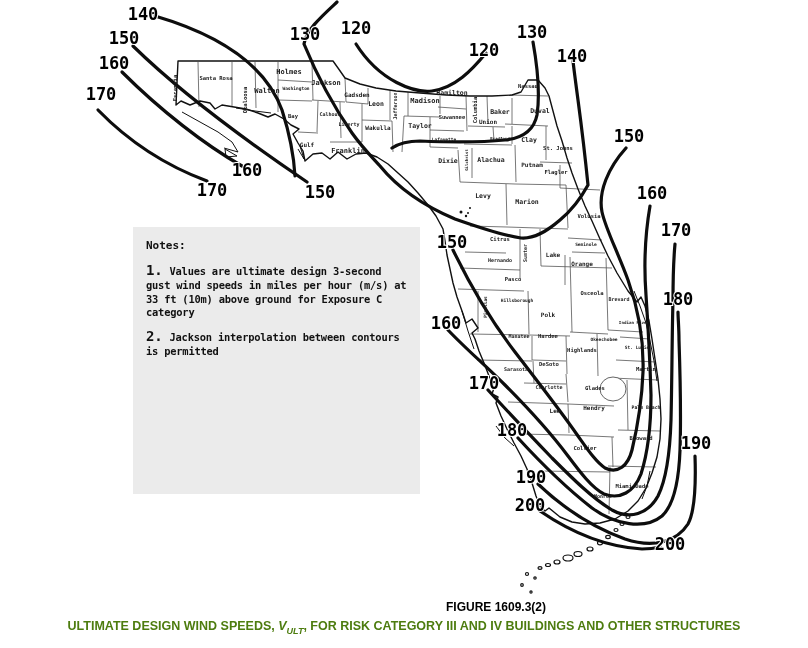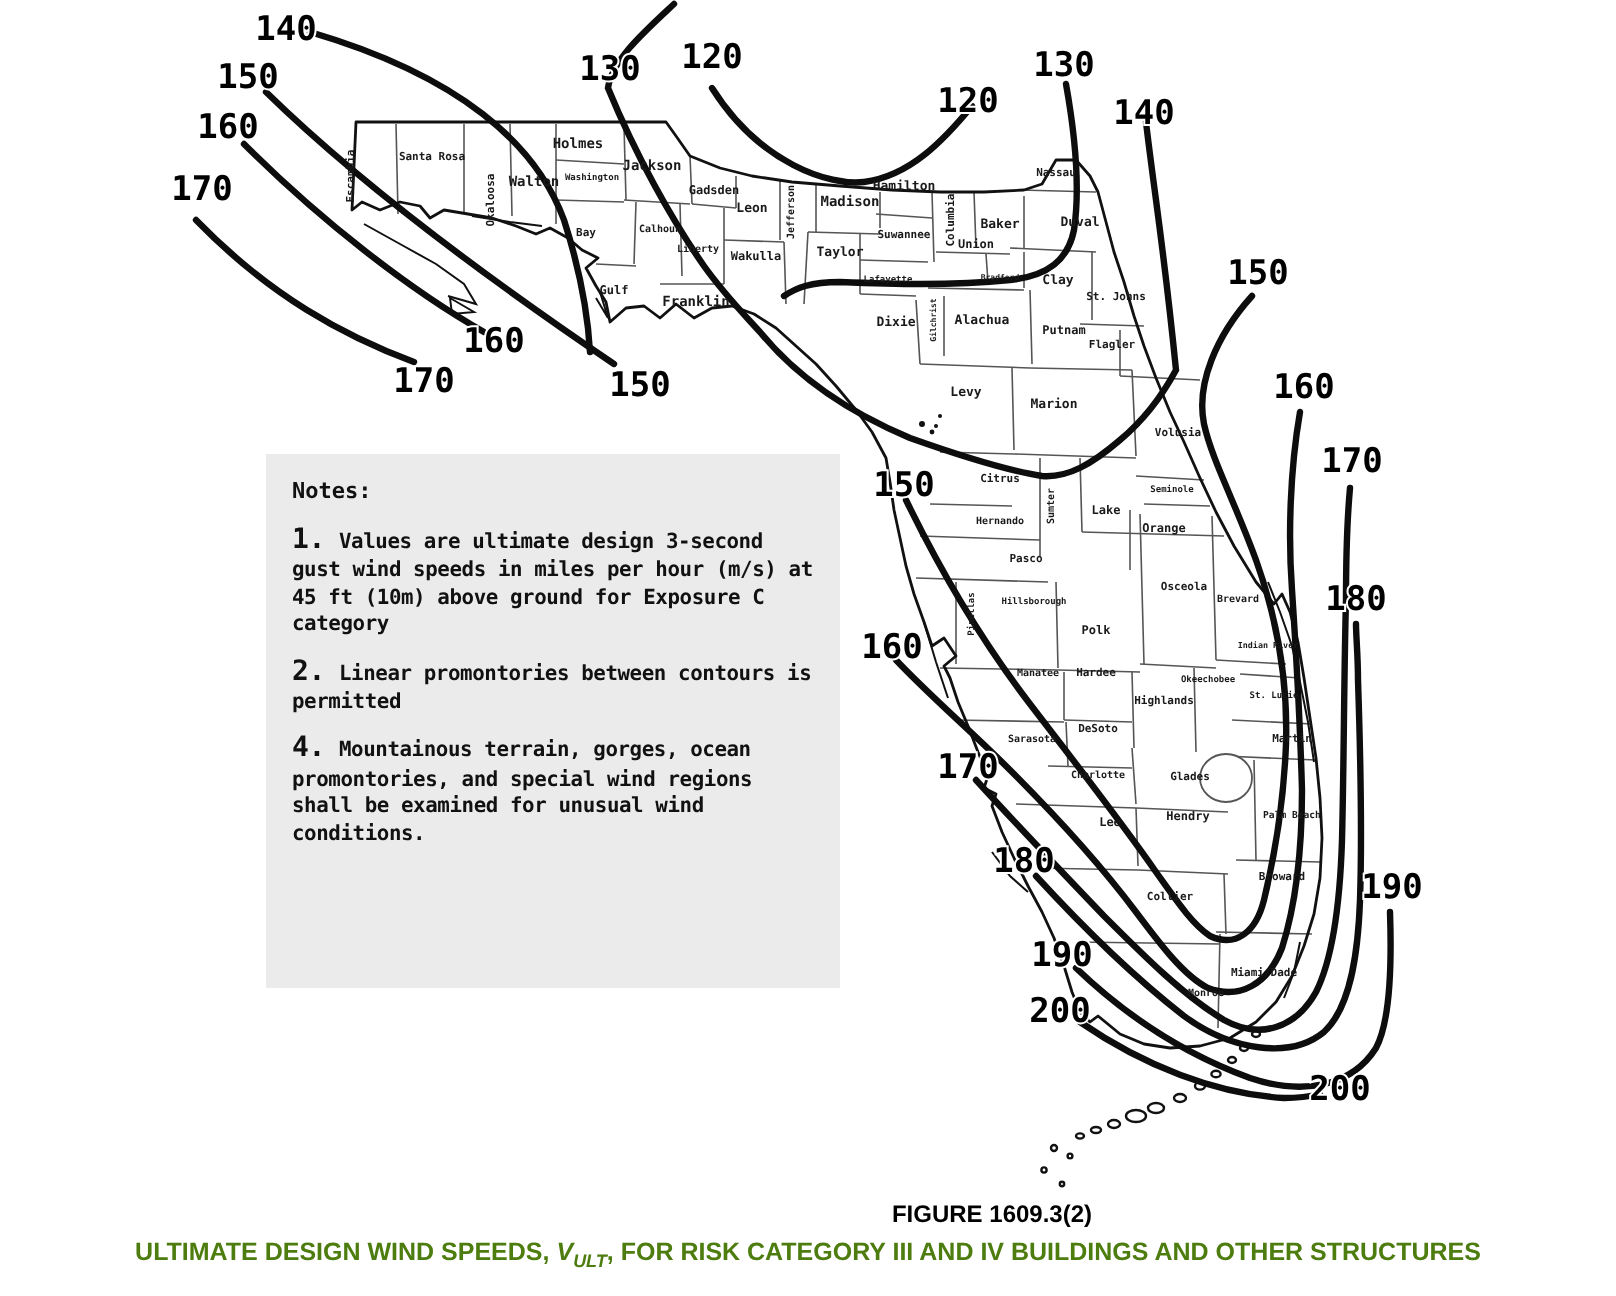--- a/index.html
+++ b/index.html
@@ -291,25 +291,22 @@
         <text x="676" y="236" text-anchor="middle" font-size="17" font-family="&quot;DejaVu Sans Mono&quot;,monospace" font-weight="bold" fill="#000" stroke="#ffffff" stroke-width="2" paint-order="stroke">170</text>
         <text x="678" y="305" text-anchor="middle" font-size="17" font-family="&quot;DejaVu Sans Mono&quot;,monospace" font-weight="bold" fill="#000" stroke="#ffffff" stroke-width="2" paint-order="stroke">180</text>
         <text x="696" y="449" text-anchor="middle" font-size="17" font-family="&quot;DejaVu Sans Mono&quot;,monospace" font-weight="bold" fill="#000" stroke="#ffffff" stroke-width="2" paint-order="stroke">190</text>
         <text x="670" y="550" text-anchor="middle" font-size="17" font-family="&quot;DejaVu Sans Mono&quot;,monospace" font-weight="bold" fill="#000" stroke="#ffffff" stroke-width="2" paint-order="stroke">200</text>
       </g>
   </svg>
 
   <div class="notes-box">
     <div class="notes-header">Notes:</div>
     <div class="note">
-      <span class="num">1.</span><span>Values are ultimate design 3-second gust wind speeds in miles per hour (m/s) at 45 ft (10m) above ground for Exposure C category</span>
+      <span class="num">1.</span><span>Values are ultimate design 3-second gust wind speeds in miles per hour (m/s) at 33 ft (10m) above ground for Exposure C category</span>
     </div>
     <div class="note">
-      <span class="num">2.</span><span>Linear promontories between contours is permitted</span>
-    </div>
-    <div class="note">
-      <span class="num">4.</span><span>Mountainous terrain, gorges, ocean promontories, and special wind regions shall be examined for unusual wind conditions.</span>
+      <span class="num">2.</span><span>Jackson interpolation between contours is permitted</span>
     </div>
   </div>
 
   <div class="caption1">FIGURE 1609.3(2)</div>
   <div class="caption2"><span>ULTIMATE DESIGN WIND SPEEDS, </span><span class="vvar">V</span><sub>ULT</sub><span>, FOR RISK CATEGORY III AND IV BUILDINGS AND OTHER STRUCTURES</span></div>
 </div>
 
 </body></html>

